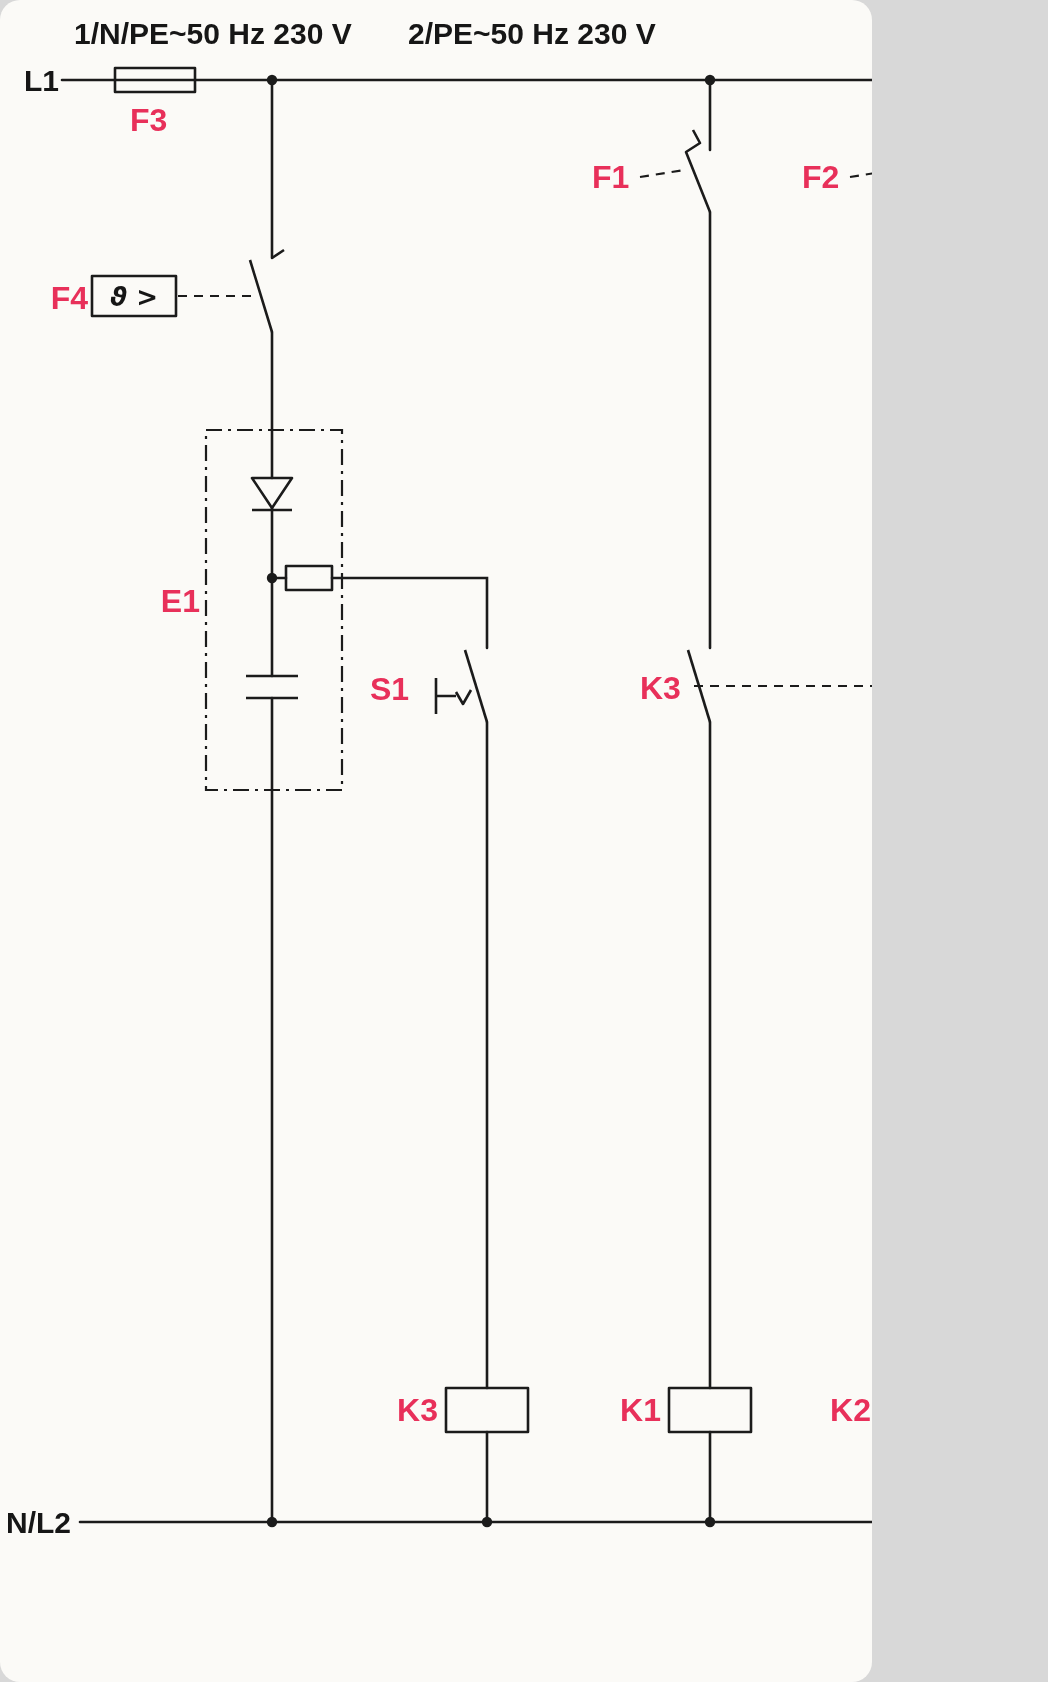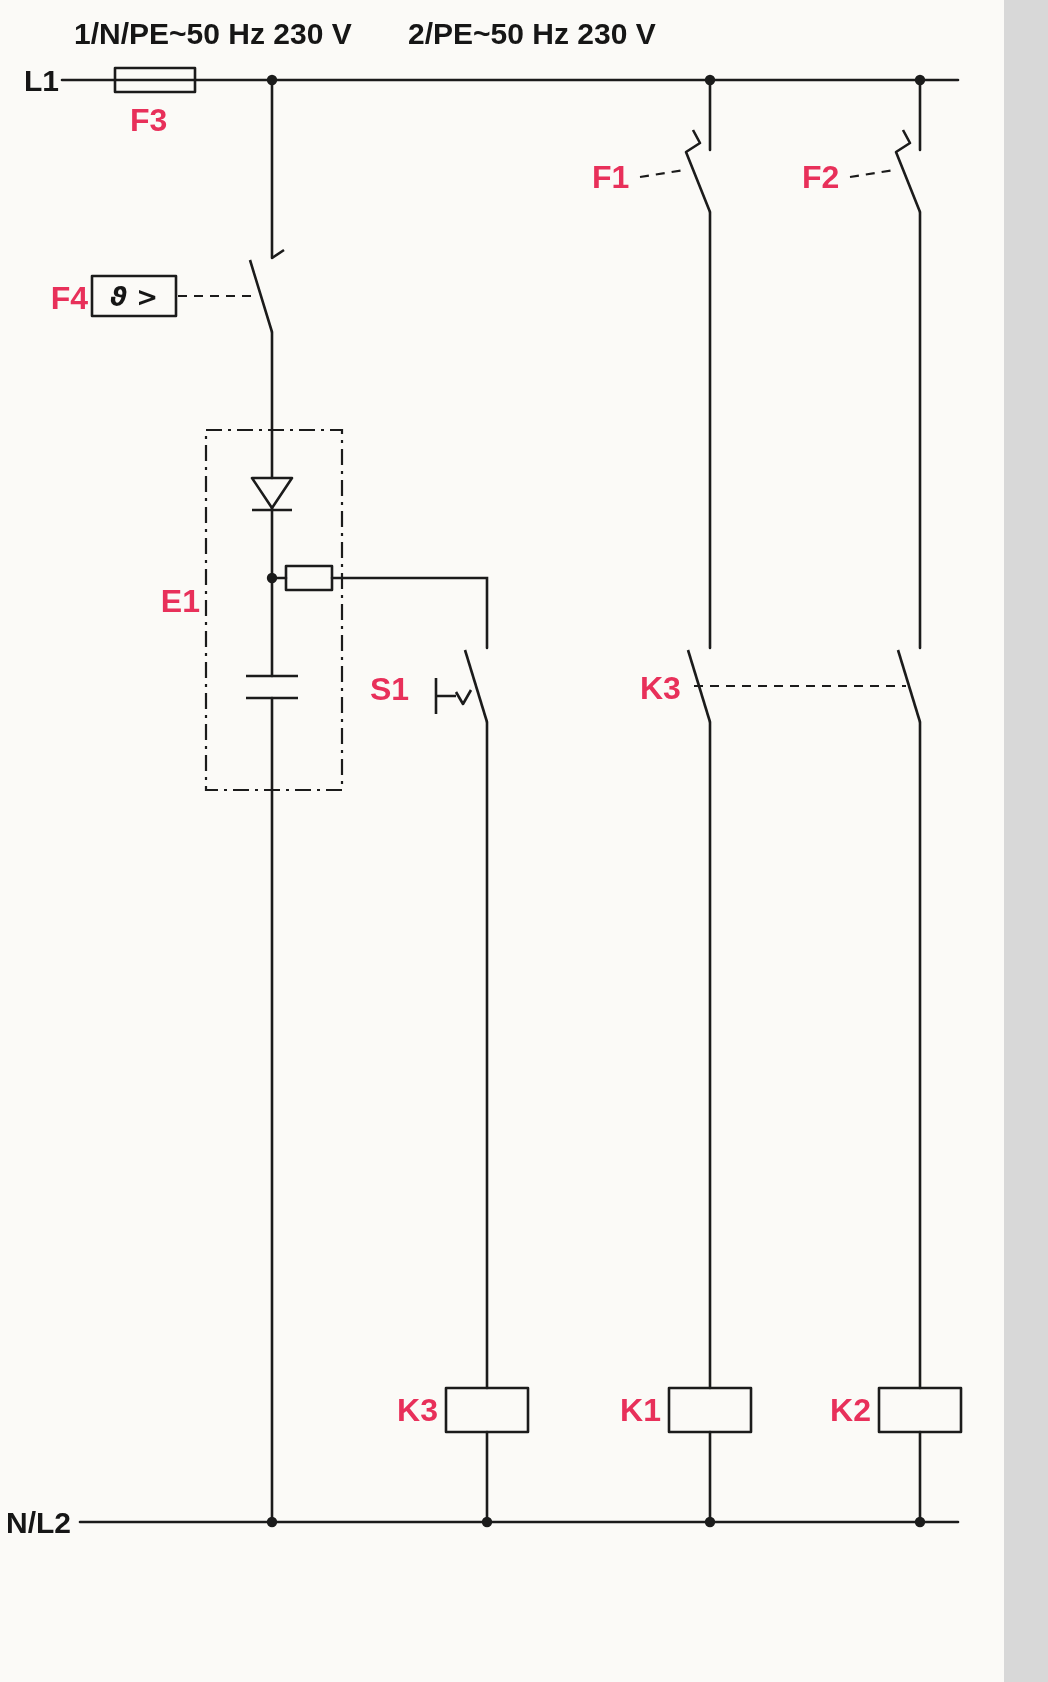--- a/index.html
+++ b/index.html
@@ -1,22 +1,23 @@
 <!DOCTYPE html>
 <html style="--wire: #1b1b1b; --label: #e8305a; --bg: #fbfaf7;"><head>
 <meta charset="utf-8">
 <style>
   html, body { margin: 0; padding: 0; }
   body { background: #d8d8d8; font-family: "Liberation Sans", sans-serif; }
   .canvas {
     position: relative;
-    width: 1004px;
+    width: 872px;
     height: 1682px;
     background: var(--bg, #fbfaf7);
     overflow: hidden;
+    border-radius: 20px;
   }
   svg { display: block; }
   .wire   { stroke: var(--wire, #1b1b1b); stroke-width: 2.6; fill: none; stroke-linecap: round; }
   .sym    { stroke: var(--wire, #1b1b1b); stroke-width: 2.6; fill: none; stroke-linejoin: round; }
   .dash   { stroke: var(--wire, #1b1b1b); stroke-width: 2.2; fill: none; stroke-dasharray: 9 7; }
   .dashdot{ stroke: var(--wire, #1b1b1b); stroke-width: 2.2; fill: none; stroke-dasharray: 16 6 3 6; }
   .dot    { fill: var(--wire, #1b1b1b); stroke: none; }
   .lbl    { font: 600 30px "Liberation Sans", sans-serif; fill: #161616; }
   .railbl { font: 600 30px "Liberation Sans", sans-serif; fill: #161616; }
   .red    { font: 600 32px "Liberation Sans", sans-serif; fill: var(--label, #e8305a); }

